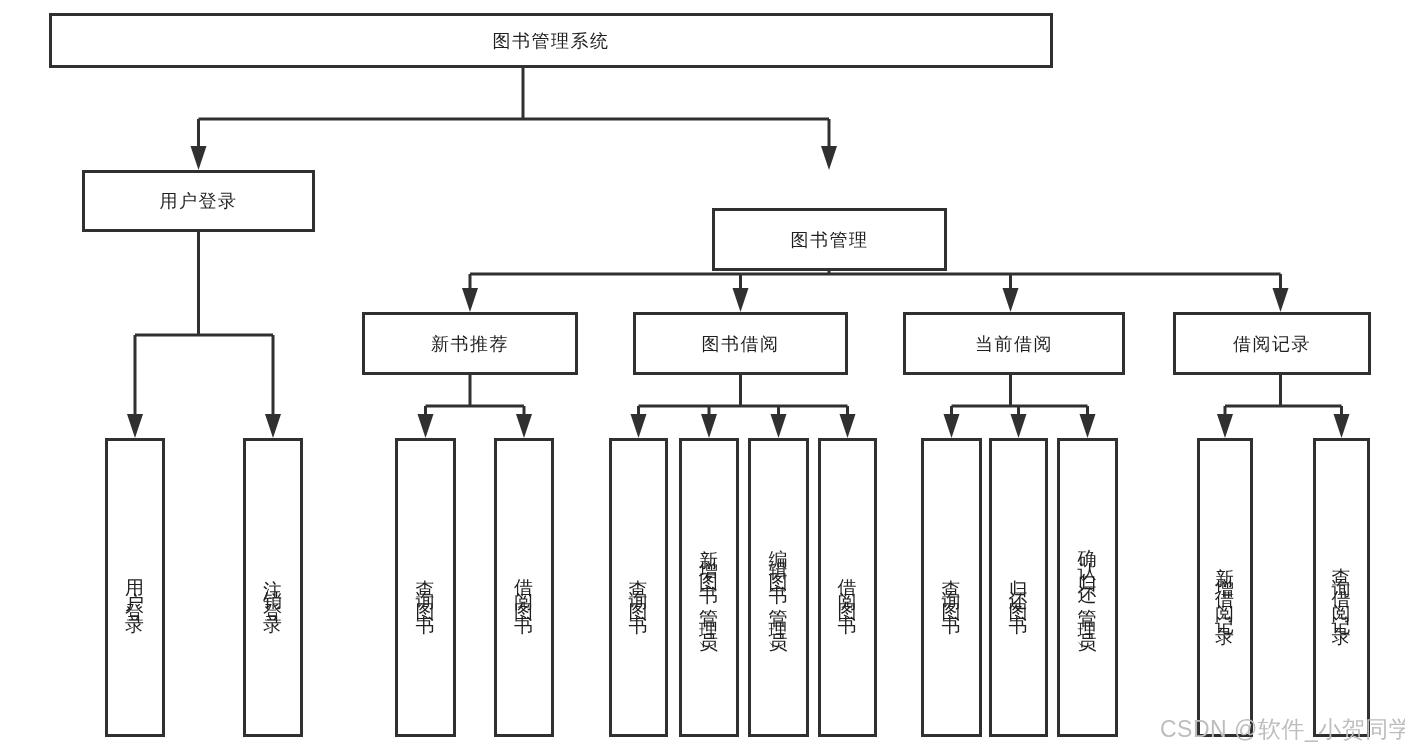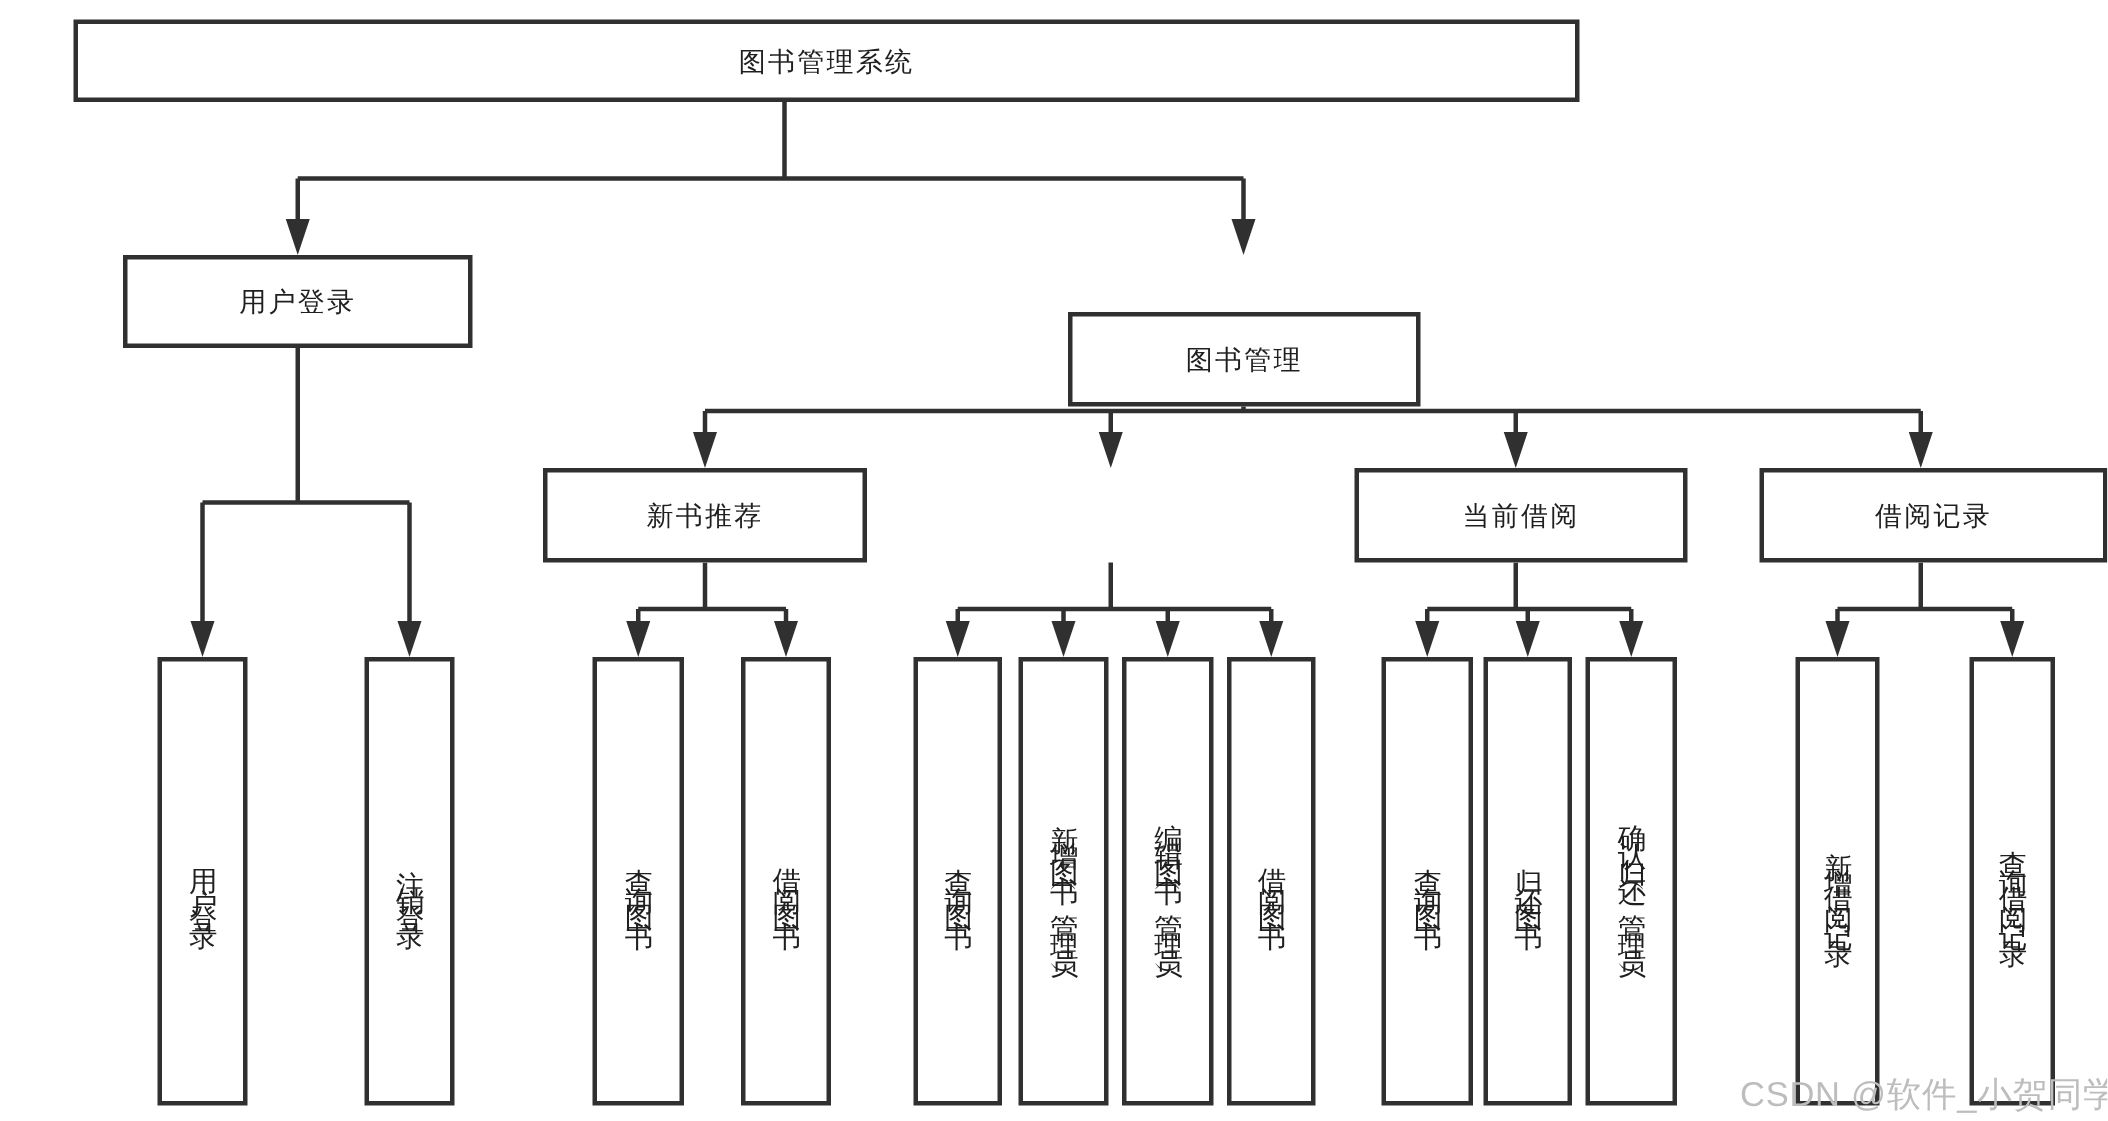--- a/index.html
+++ b/index.html
@@ -132,24 +132,27 @@
   <div class="node h-node" style="left:82px; top:170px; width:233px; height:62px;">
     <span>用户登录</span>
   </div>
   <div class="node h-node" style="left:712px; top:170px; width:235px; height:63px;margin-top:38px;">
     <span>图书管理</span>
   </div>
 
   <div class="node h-node" style="left:362px; top:312px; width:216px; height:63px;align-items:center;">
     <span>新书推荐</span>
   </div>
+  <div class="node h-node" style="left:633px; top:312px; width:215px; height:63px;">
+    <span>图书借阅</span>
+  </div>
   <div class="node h-node" style="left:903px; top:312px; width:222px; height:63px;">
     <span>当前借阅</span>
   </div>
-  <div class="node h-node" style="left:1173px; top:312px; width:232px; height:63px;">
+  <div class="node h-node" style="left:1173px; top:312px; width:198px; height:63px;">
     <span>借阅记录</span>
   </div>
 
   <div class="node v-node" style="left:105px; top:438px; width:60px; height:299px;">
     <span>用户登录</span>
   </div>
   <div class="node v-node" style="left:243px; top:438px; width:60px; height:299px;">
     <span>注销登录</span>
   </div>
   <div class="node v-node" style="left:395px; top:438px; width:61px; height:299px;">

